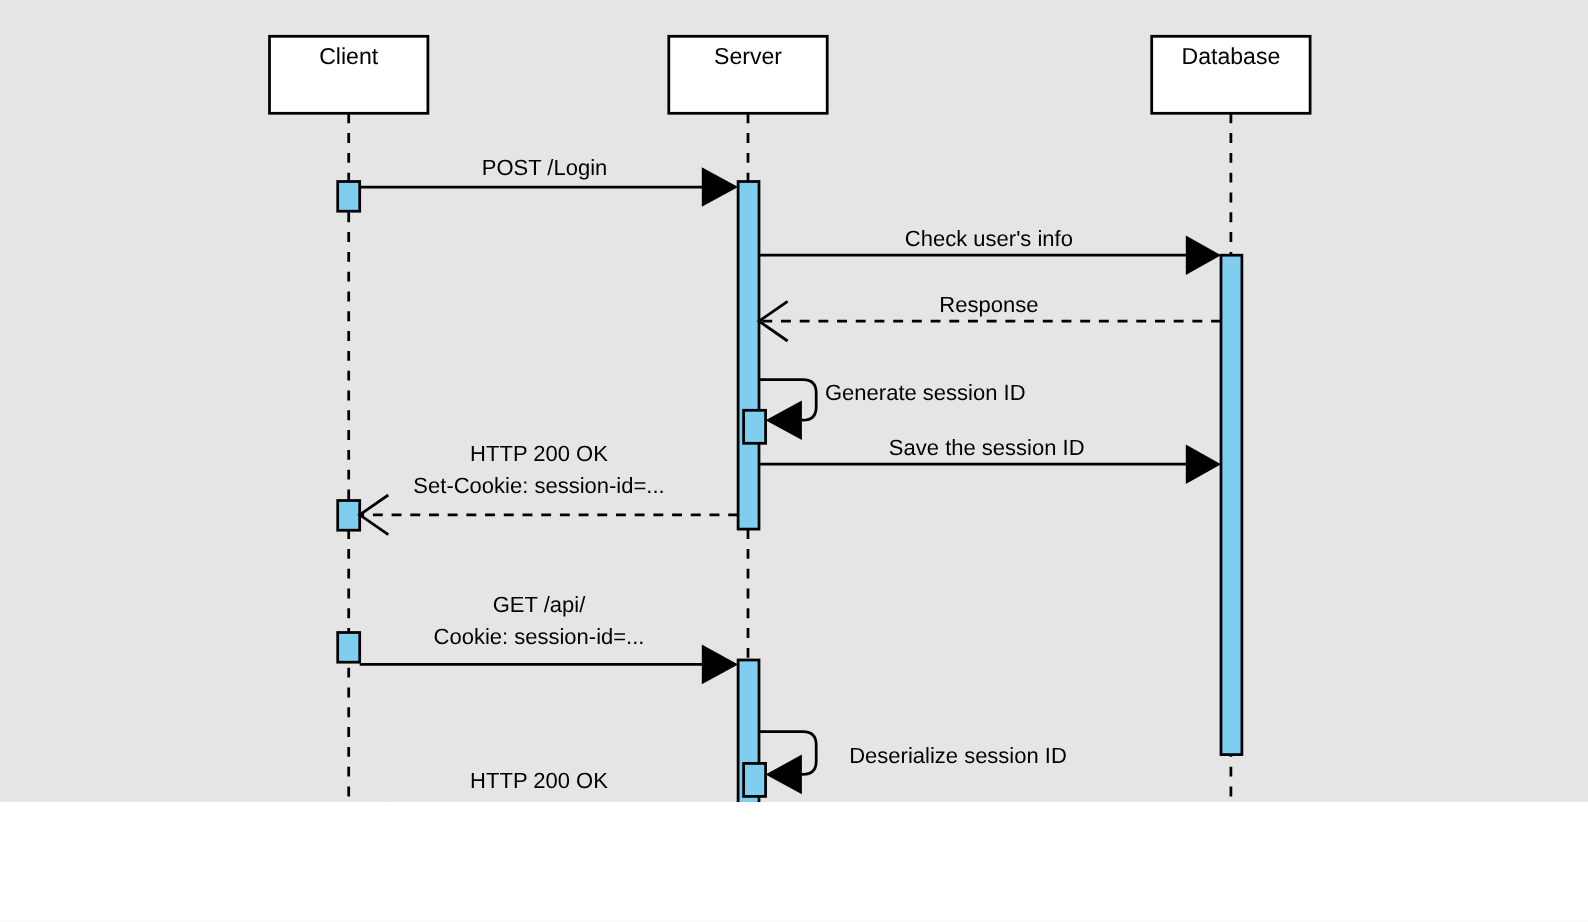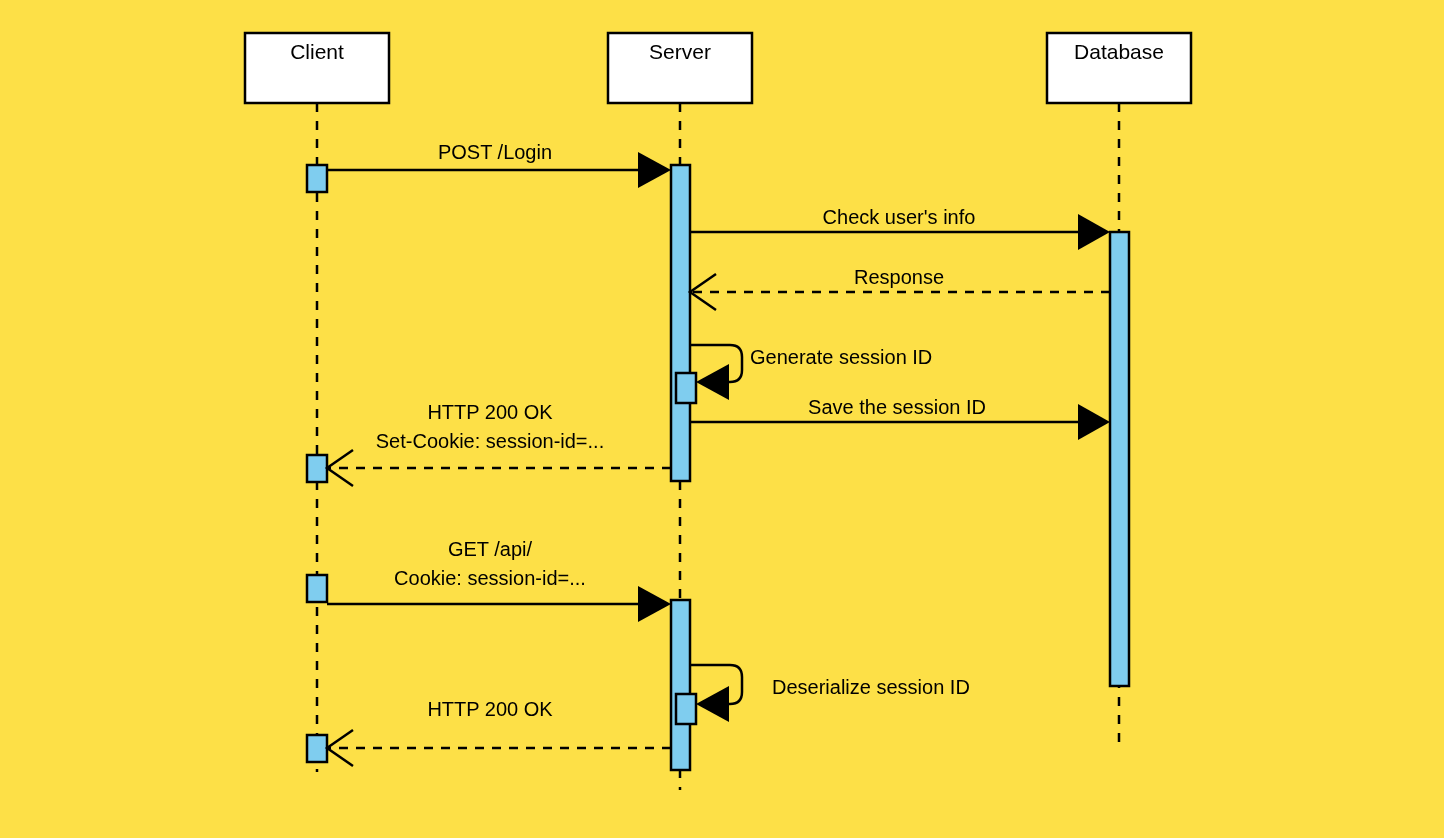--- a/index.html
+++ b/index.html
@@ -7,22 +7,22 @@
     margin: 0;
     padding: 0;
     background: #ffffff;
   }
   body {
     font-family: "Liberation Sans", sans-serif;
   }
   #diagram-root {
     position: relative;
     width: 1444px;
-    height: 838px;
-    background: #fde047;
+    height: 729px;
+    background: #e5e5e5;
     overflow: hidden;
   }
   svg#seq-svg {
     display: block;
     width: 1444px;
     height: 838px;
   }
   .participant-box {
     fill: #ffffff;
     stroke: #000000;

